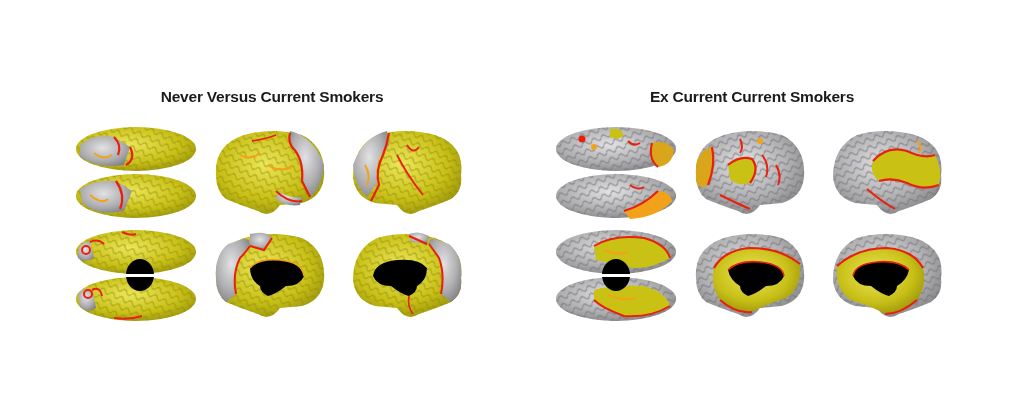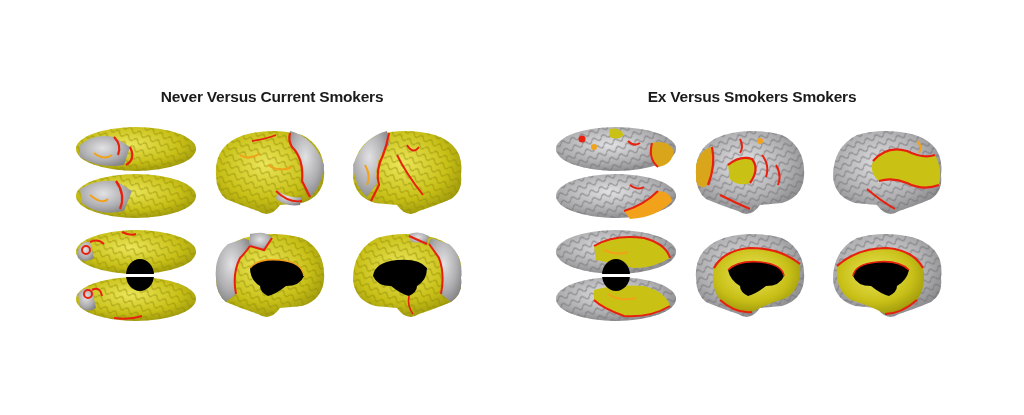--- a/index.html
+++ b/index.html
@@ -117,21 +117,21 @@
       <path d="M114 50 Q116 28 102 16 L90 12 Q82 8 82 16 L92 30 Q98 46 94 66 L104 74 Q116 66 114 50Z" fill="url(#gGrey)"></path>
       <path d="M62 6 Q72 2 82 8 L80 16 Q70 14 64 14Z" fill="url(#gGrey)"></path>
       <path d="M82 16 Q88 24 92 30 Q98 46 94 66 M62 8 L80 16" stroke="#e8200e" stroke-width="2" fill="none"></path>
       <path d="M80 40 Q72 30 50 32 Q28 34 26 48 Q30 58 44 58 Q54 66 62 68 Q70 64 70 58 Q80 52 80 40Z" fill="#000000"></path>
       <path d="M62 68 Q60 78 66 86" stroke="#e8200e" stroke-width="1.6" fill="none"></path>
     </svg>
   </div>
 </div>
 
 <div class="panel right">
-  <div class="title">Ex Versus Smokers Smokers</div>
+  <div class="title">Ex Current Current Smokers</div>
 
   <div class="brain" style="left:12px; top:125px;">
     <svg width="125" height="95" viewBox="0 0 125 95">
       <ellipse cx="62" cy="24" rx="60" ry="22" fill="url(#gGrey)"></ellipse>
       <ellipse cx="62" cy="24" rx="60" ry="22" fill="url(#gyriG)"></ellipse>
       <ellipse cx="62" cy="71" rx="60" ry="22" fill="url(#gGrey)"></ellipse>
       <ellipse cx="62" cy="71" rx="60" ry="22" fill="url(#gyriG)"></ellipse>
       <path d="M98 18 Q114 14 120 26 Q118 40 104 42 Q94 34 98 18Z" fill="#d9a51a"></path>
       <path d="M56 4 Q66 2 70 10 Q64 16 56 12Z" fill="#c9c214"></path>
       <path d="M70 86 Q90 80 104 66 Q116 66 118 76 Q104 92 76 94Z" fill="#f2a21a"></path>

